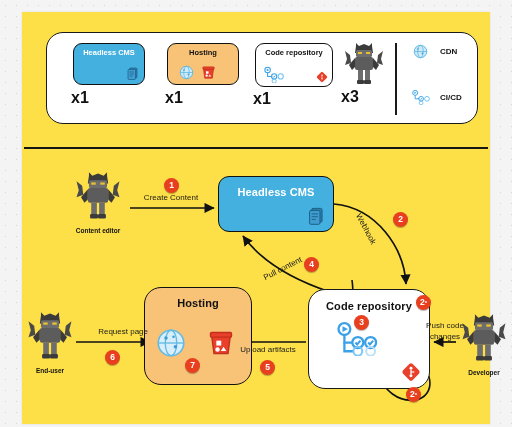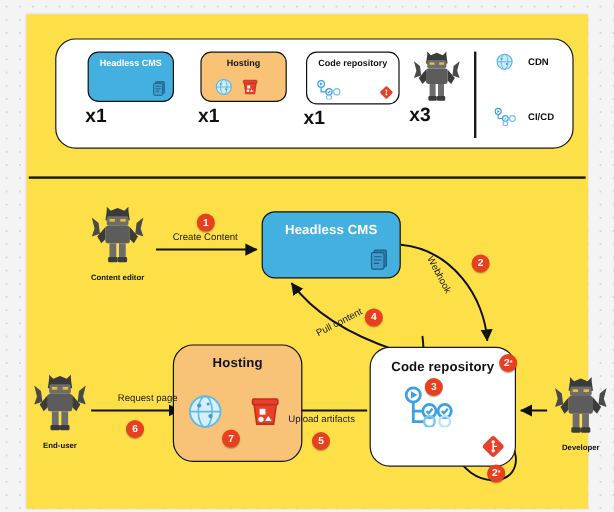--- a/index.html
+++ b/index.html
@@ -373,20 +373,24 @@
   <div class="edge-label" style="left:104px; top:181px; width:90px;">Create Content</div>
 
   <div class="edge-label" style="left:340px; top:200px; transform:rotate(62deg); transform-origin:left top;">Webhook</div>
 
   <div class="edge-label" style="left:240px; top:262px; transform:rotate(-27deg); transform-origin:left top;">Pull content</div>
 
   <div class="edge-label" style="left:204px; top:333px; width:84px;">Upload artifacts</div>
 
   <div class="edge-label" style="left:52px; top:315px; width:74px;text-align:right;">Request page</div>
 
+  <div class="edge-label two-line" style="left:390px; top:308px; width:66px;">
+    <div>Push code</div>
+    <div>changes</div>
+  </div>
 
   <div class="badge" style="left:142px; top:166px;">
     <span>1</span>
     </div>
 
   <div class="badge" style="left:371px; top:200px;">
     <span>2</span>
     </div>
 
   <div class="badge" style="left:282px; top:245px;">

